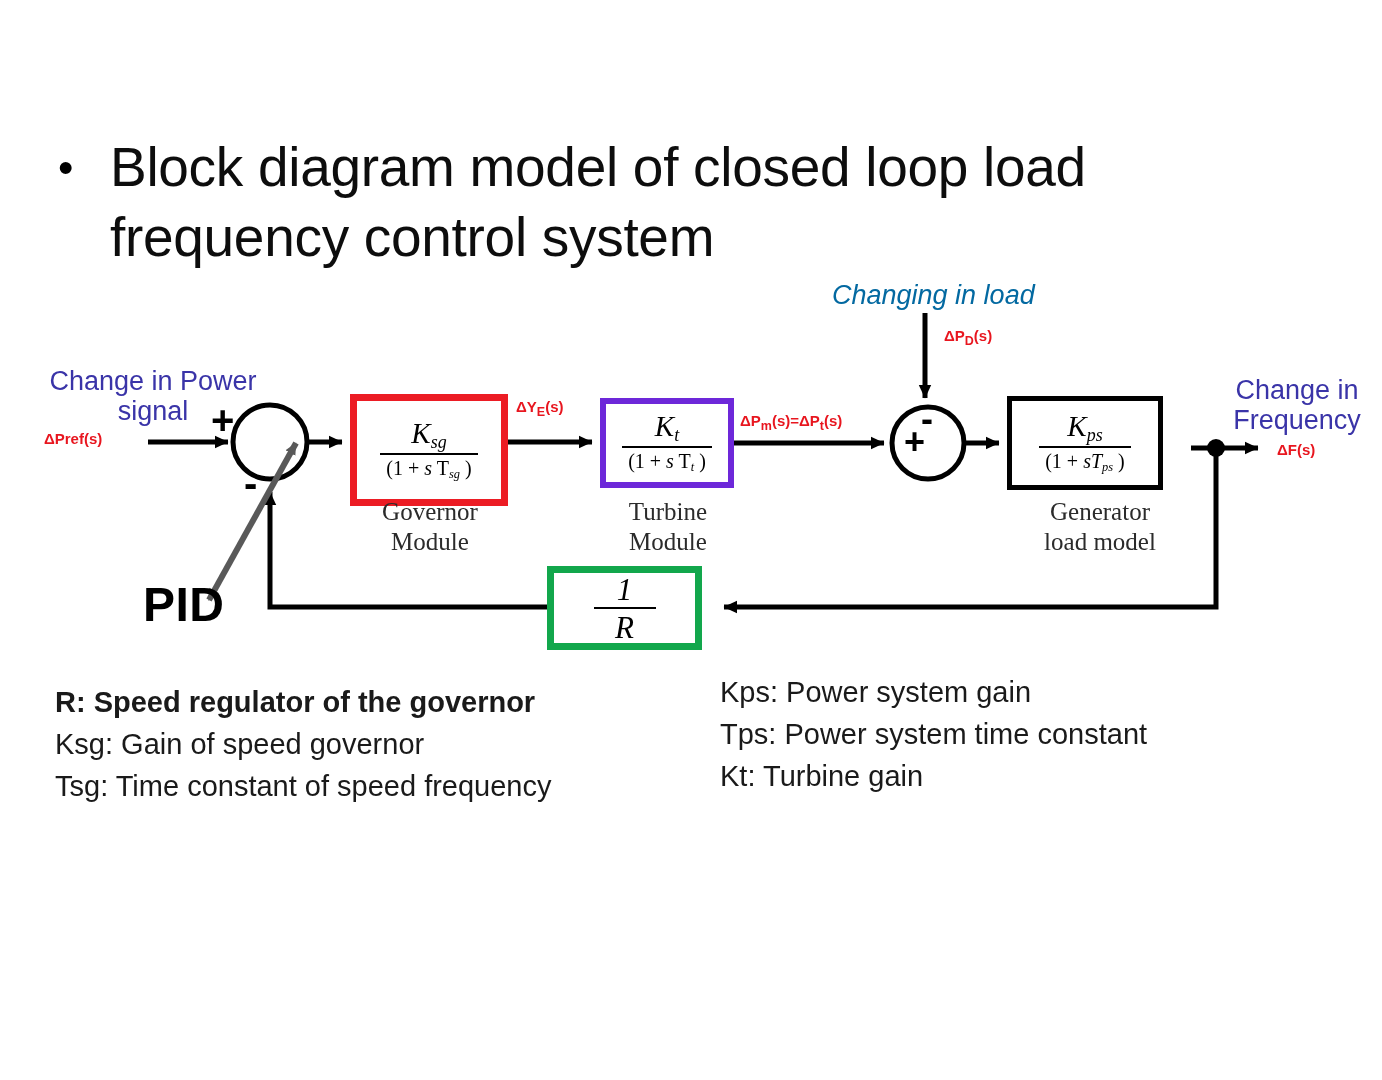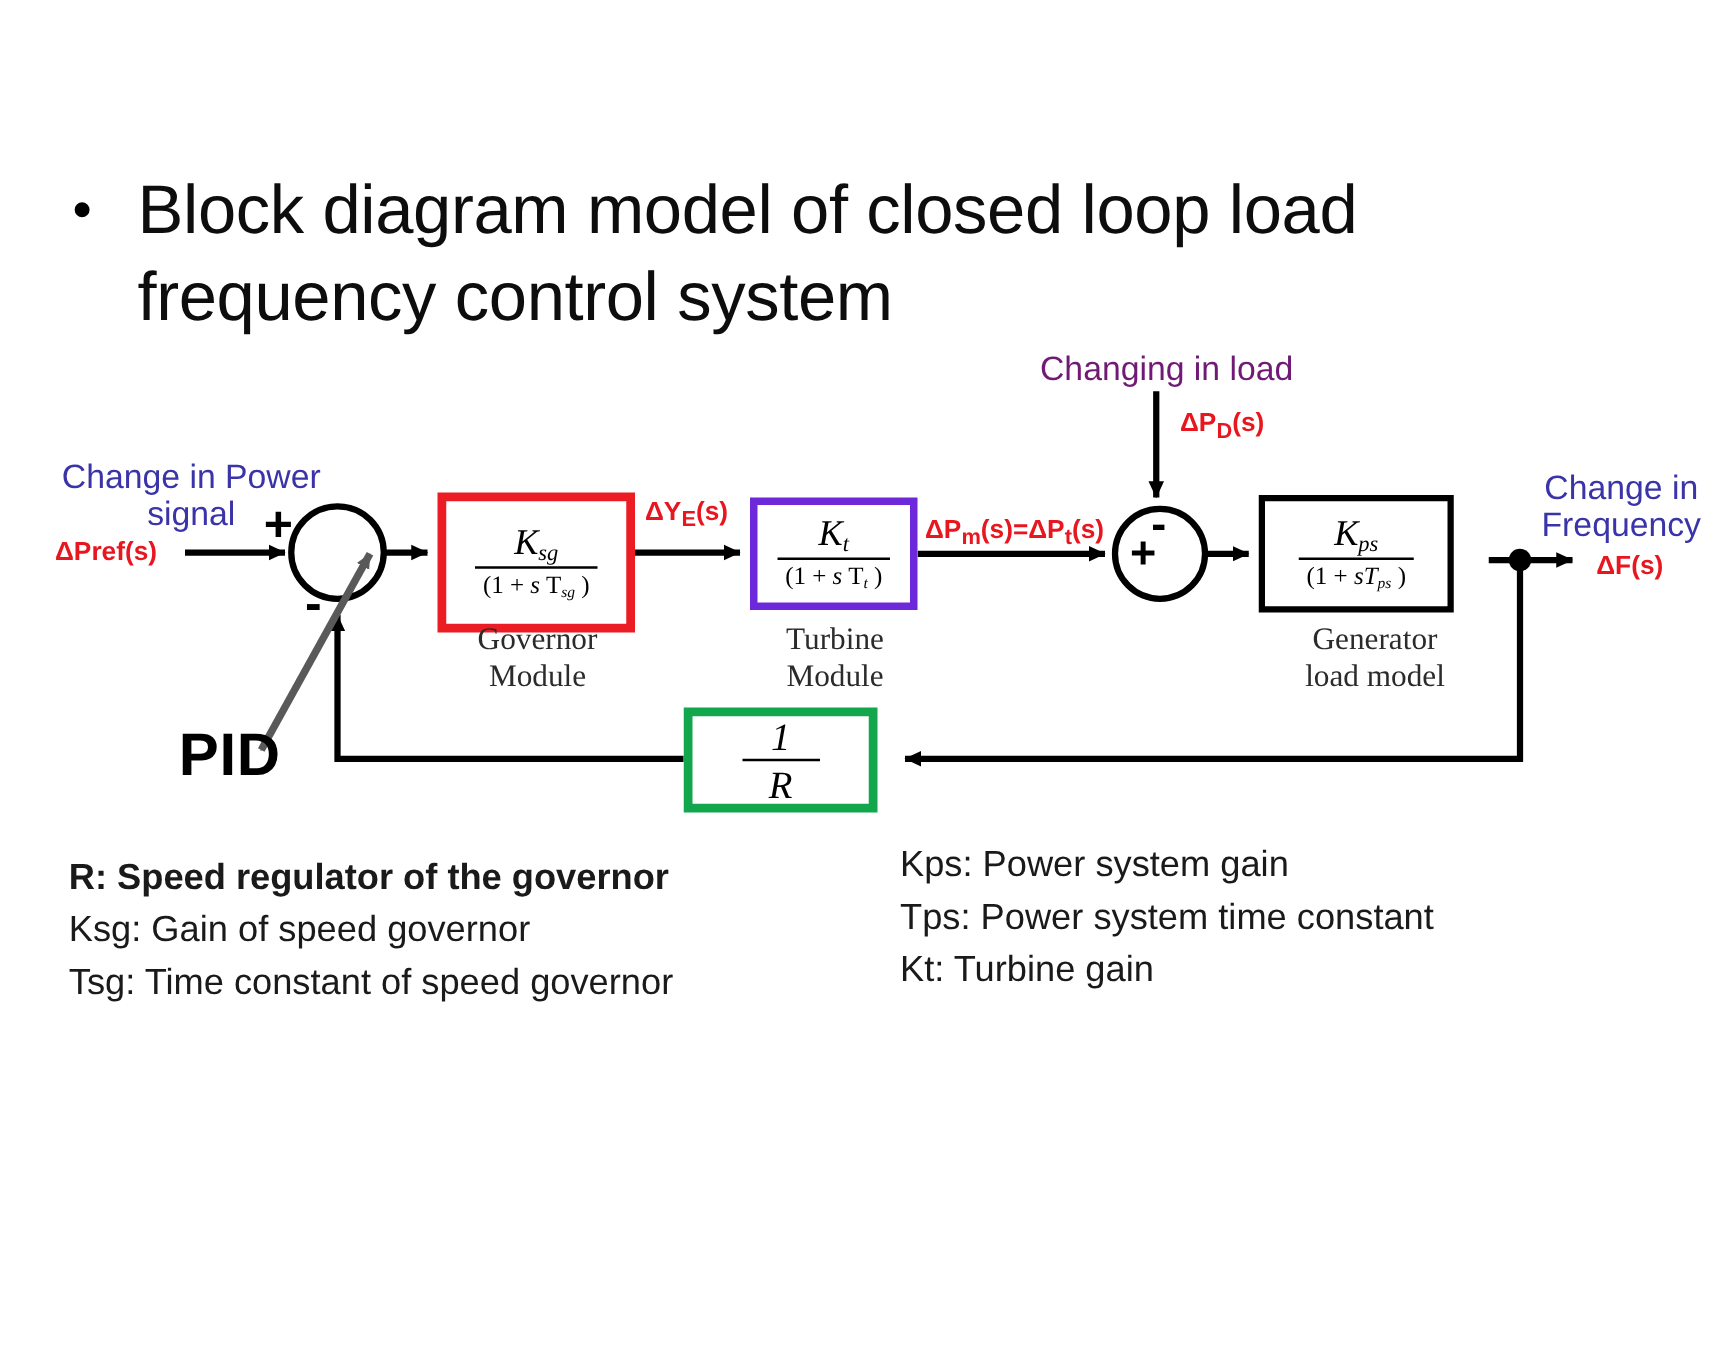--- a/index.html
+++ b/index.html
@@ -127,21 +127,21 @@
   #governor-caption { left: 340px; top: 497px; width: 180px; }
   #turbine-caption  { left: 592px; top: 497px; width: 152px; }
   #generator-caption{ left: 1000px; top: 497px; width: 200px; }
 
   
   .sig-label {
     position: absolute;
     font-family: "Liberation Sans", sans-serif;
     font-weight: bold;
     color: #e8161f;
-    font-size: 21px;
+    font-size: 15px;
     white-space: nowrap;
   }
   .note-label {
     position: absolute;
     font-family: "Liberation Sans", sans-serif;
     color: #3a34a8;
     font-size: 27px;
     line-height: 1.1;
     text-align: center;
     white-space: nowrap;
@@ -149,22 +149,23 @@
   #label-change-power { left: 42px; top: 367px; width: 222px; }
   #label-dpref  { left: 44px; top: 430px; }
   #label-dye    { left: 516px; top: 398px; }
   #label-dpm    { left: 740px; top: 412px; }
   #label-dpd    { left: 944px; top: 327px; }
   #label-changing-load {
     position: absolute;
     left: 832px; top: 280px;
     font-family: "Liberation Sans", sans-serif;
     font-size: 27px;
-    color: #701a75;
+    color: #0369a1;
     white-space: nowrap;
+    font-style: italic;
   }
   #label-change-freq { left: 1232px; top: 376px; width: 130px; }
   #label-df { left: 1277px; top: 441px; }
 
   
   .sign {
     position: absolute;
     font-family: "Liberation Sans", sans-serif;
     font-weight: bold;
     color: #000;
@@ -315,21 +316,21 @@
   <div class="sign" id="sign-plus-1">+</div>
   <div class="sign" id="sign-minus-1">-</div>
   <div class="sign" id="sign-plus-2">+</div>
   <div class="sign" id="sign-minus-2">-</div>
 
   <div id="pid-label">PID</div>
 
   <div class="legend" id="legend-left">
     <div class="lead">R: Speed regulator of the governor</div>
     <div>Ksg: Gain of speed governor</div>
-    <div>Tsg: Time constant of speed governor</div>
+    <div>Tsg: Time constant of speed frequency</div>
   </div>
 
   <div class="legend" id="legend-right">
     <div>Kps: Power system gain</div>
     <div>Tps: Power system time constant</div>
     <div>Kt: Turbine gain</div>
   </div>
 
 </div>
 

